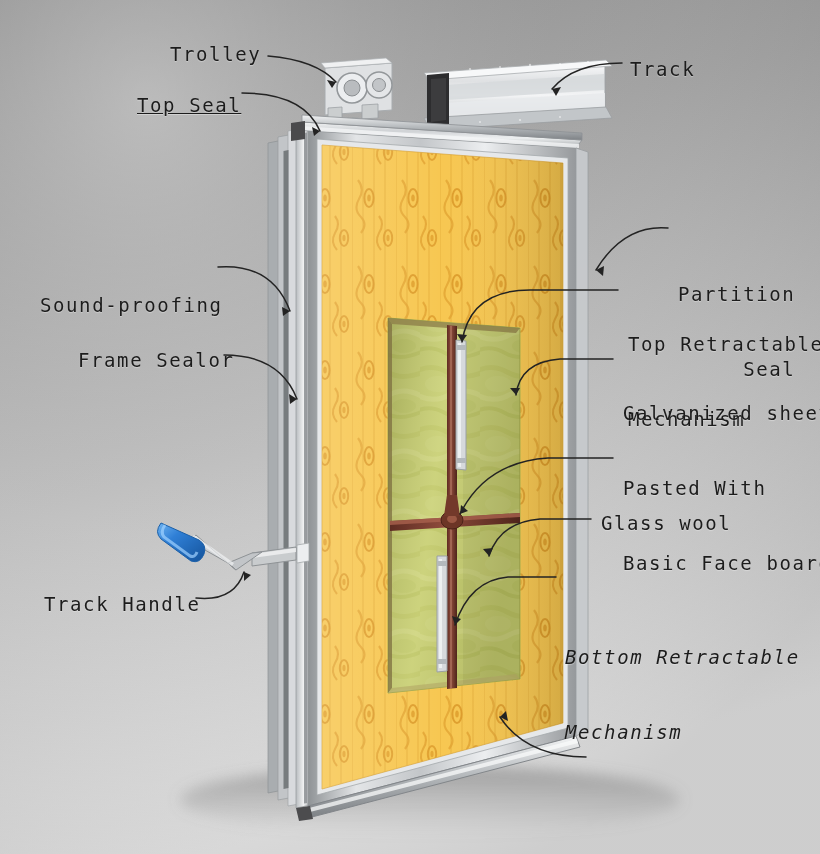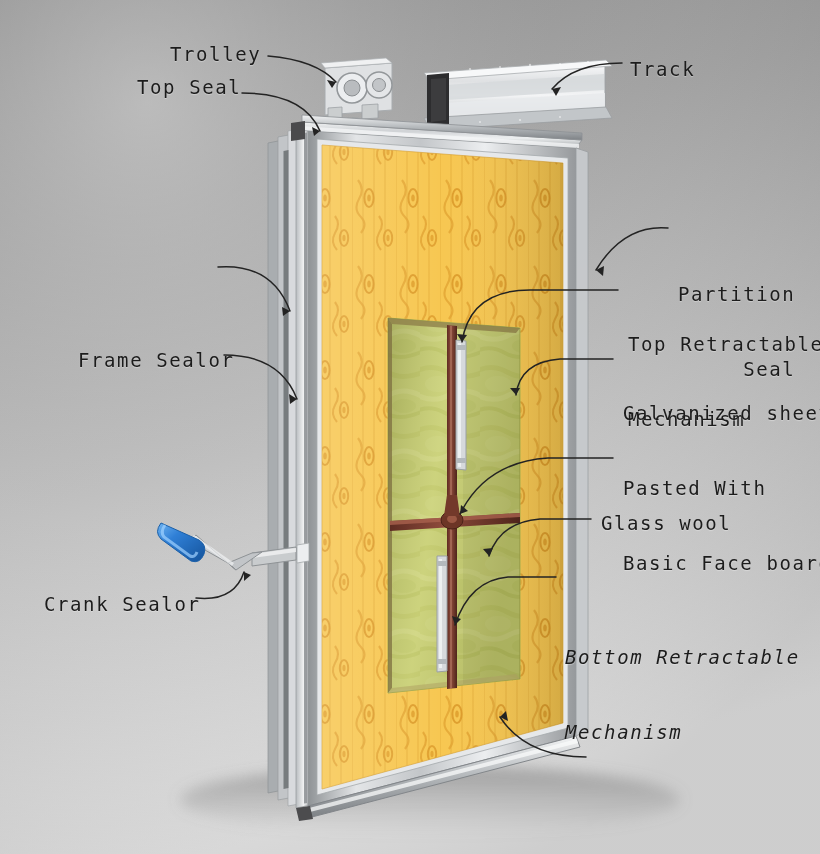--- a/index.html
+++ b/index.html
@@ -300,24 +300,25 @@
 
     <path d="M556 577 L508 577 Q470 580 455 625"></path>
     <path d="M455 625 l-3 -9 l9 3 Z" fill="#232323" stroke="none"></path>
 
     <path d="M586 757 q-60 0 -86 -40"></path>
     <path d="M500 717 l8 4 l-2 -10 Z" fill="#232323" stroke="none"></path>
   </g>
 </svg>
 
 <div class="lbl l" style="left:170px; top:42px;"><span>Trolley</span></div>
-<div class="lbl l" style="left:137px; top:75px;"><span>Top Seal</span></div>
+<div class="lbl l" style="left:137px; top:93px;text-decoration:underline;"><span>Top Seal</span></div>
 <div class="lbl r" style="left:630px; top:57px;"><span>Track</span></div>
 
 <div class="lbl l" style="left:40px;  top:243px;">
+  <div>Sound-proofing</div>
 </div>
 
 <div class="lbl r" style="left:678px; top:232px;text-align:right;">
   <div>Partition</div>
   <div>Seal</div>
 </div>
 
 <div class="lbl r" style="left:628px; top:282px;">
   <div>Top Retractable</div>
   <div>Mechanism</div>
@@ -332,15 +333,15 @@
 </div>
 
 
 <div class="lbl r" style="left:601px; top:511px;"><span>Glass wool</span></div>
 
 <div class="lbl r" style="left:565px; top:595px;font-style:italic;">
   <div>Bottom Retractable</div>
   <div>Mechanism</div>
 </div>
 
-<div class="lbl l" style="left:44px;  top:592px;"><span>Crank Sealor</span></div>
+<div class="lbl l" style="left:44px;  top:592px;"><span>Track Handle</span></div>
 
 </div>
 
 </body></html>

